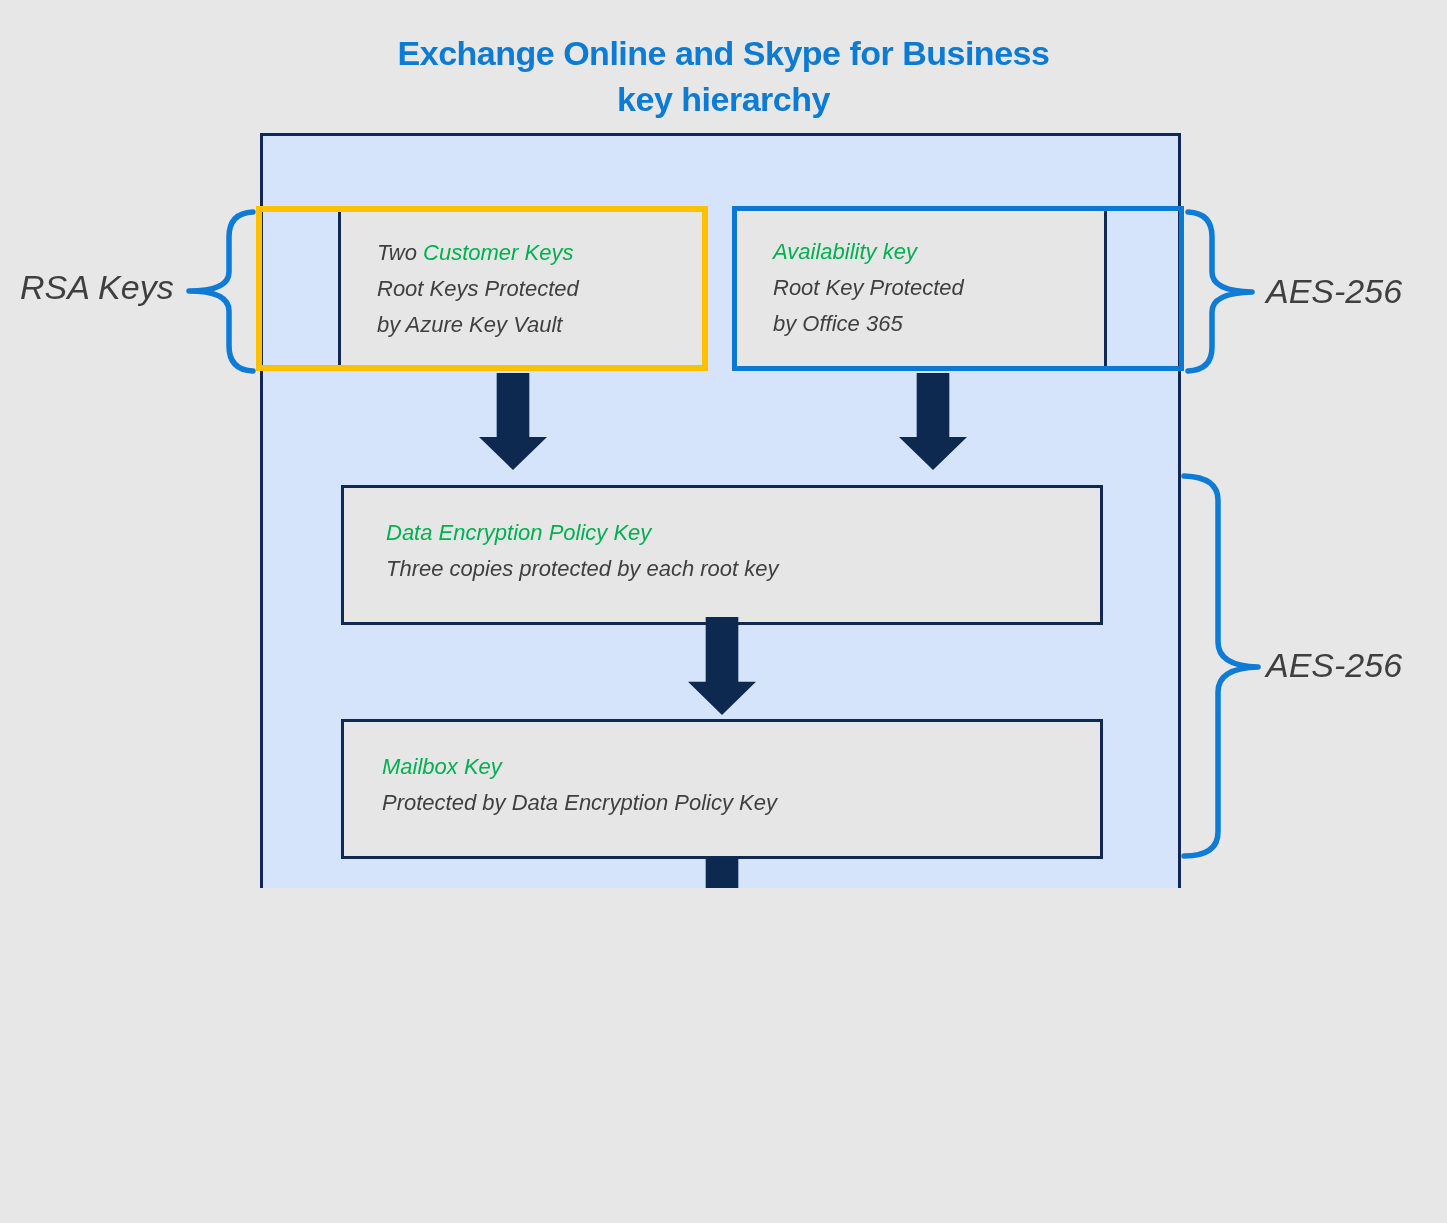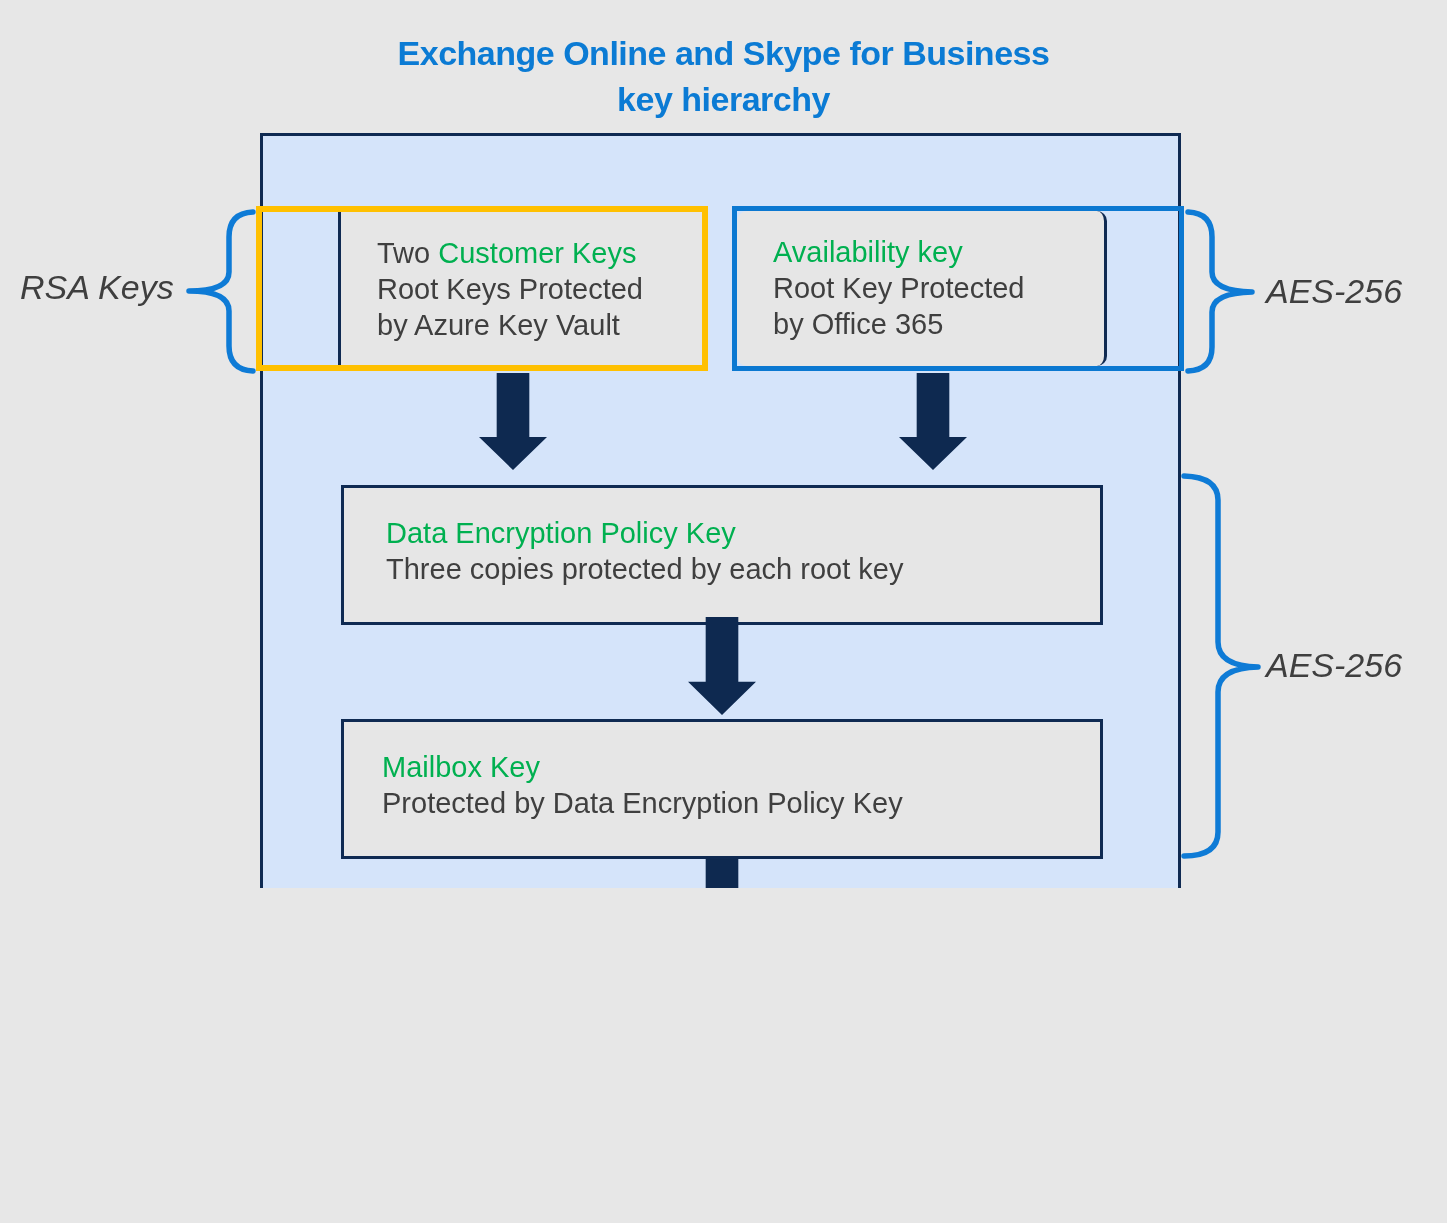--- a/index.html
+++ b/index.html
@@ -34,31 +34,31 @@
     left:732px; top:206px; width:452px; height:165px;
     border:5px solid #0B78D1;
   }
   .strip-left { width:76px; flex:0 0 auto; }
   .strip-right { width:72px; flex:0 0 auto; }
   .gray-panel {
     flex:1 1 auto; background:#E6E6E6;
     padding:23px 0 0 36px;
   }
   .gray-panel.sep-left  { border-left:3px solid #0F2A52; }
-  .gray-panel.sep-right { border-right:3px solid #0F2A52;border-radius:10px; }
+  .gray-panel.sep-right { border-right:3px solid #0F2A52; }
 
   
   .node-box {
     background:#E6E6E6; border:3px solid #0F2A52;
     padding:27px 0 0 38px;
   }
   .box-dep     { left:341px; top:485px; width:762px; height:140px;padding-left:42px; }
   .box-mailkey { left:341px; top:719px; width:762px; height:140px; }
 
-  .box-line { font-size:29px; line-height:36px; color:#3F3F3F; white-space:nowrap; }
+  .box-line { font-size:22px; line-height:36px; color:#3F3F3F; white-space:nowrap;font-style:italic; }
   .hl { color:#00B050; }
 
   
   .block-arrow {
     background:#0E2950;
     clip-path: polygon(26% 0, 74% 0, 74% 66%, 100% 66%, 50% 100%, 0 66%, 26% 66%);
   }
   .arrow1 { left:479px; top:373px; width:68px; height:97px; }
   .arrow2 { left:899px; top:373px; width:68px; height:97px; }
   .arrow3 { left:688px; top:617px; width:68px; height:98px; }

